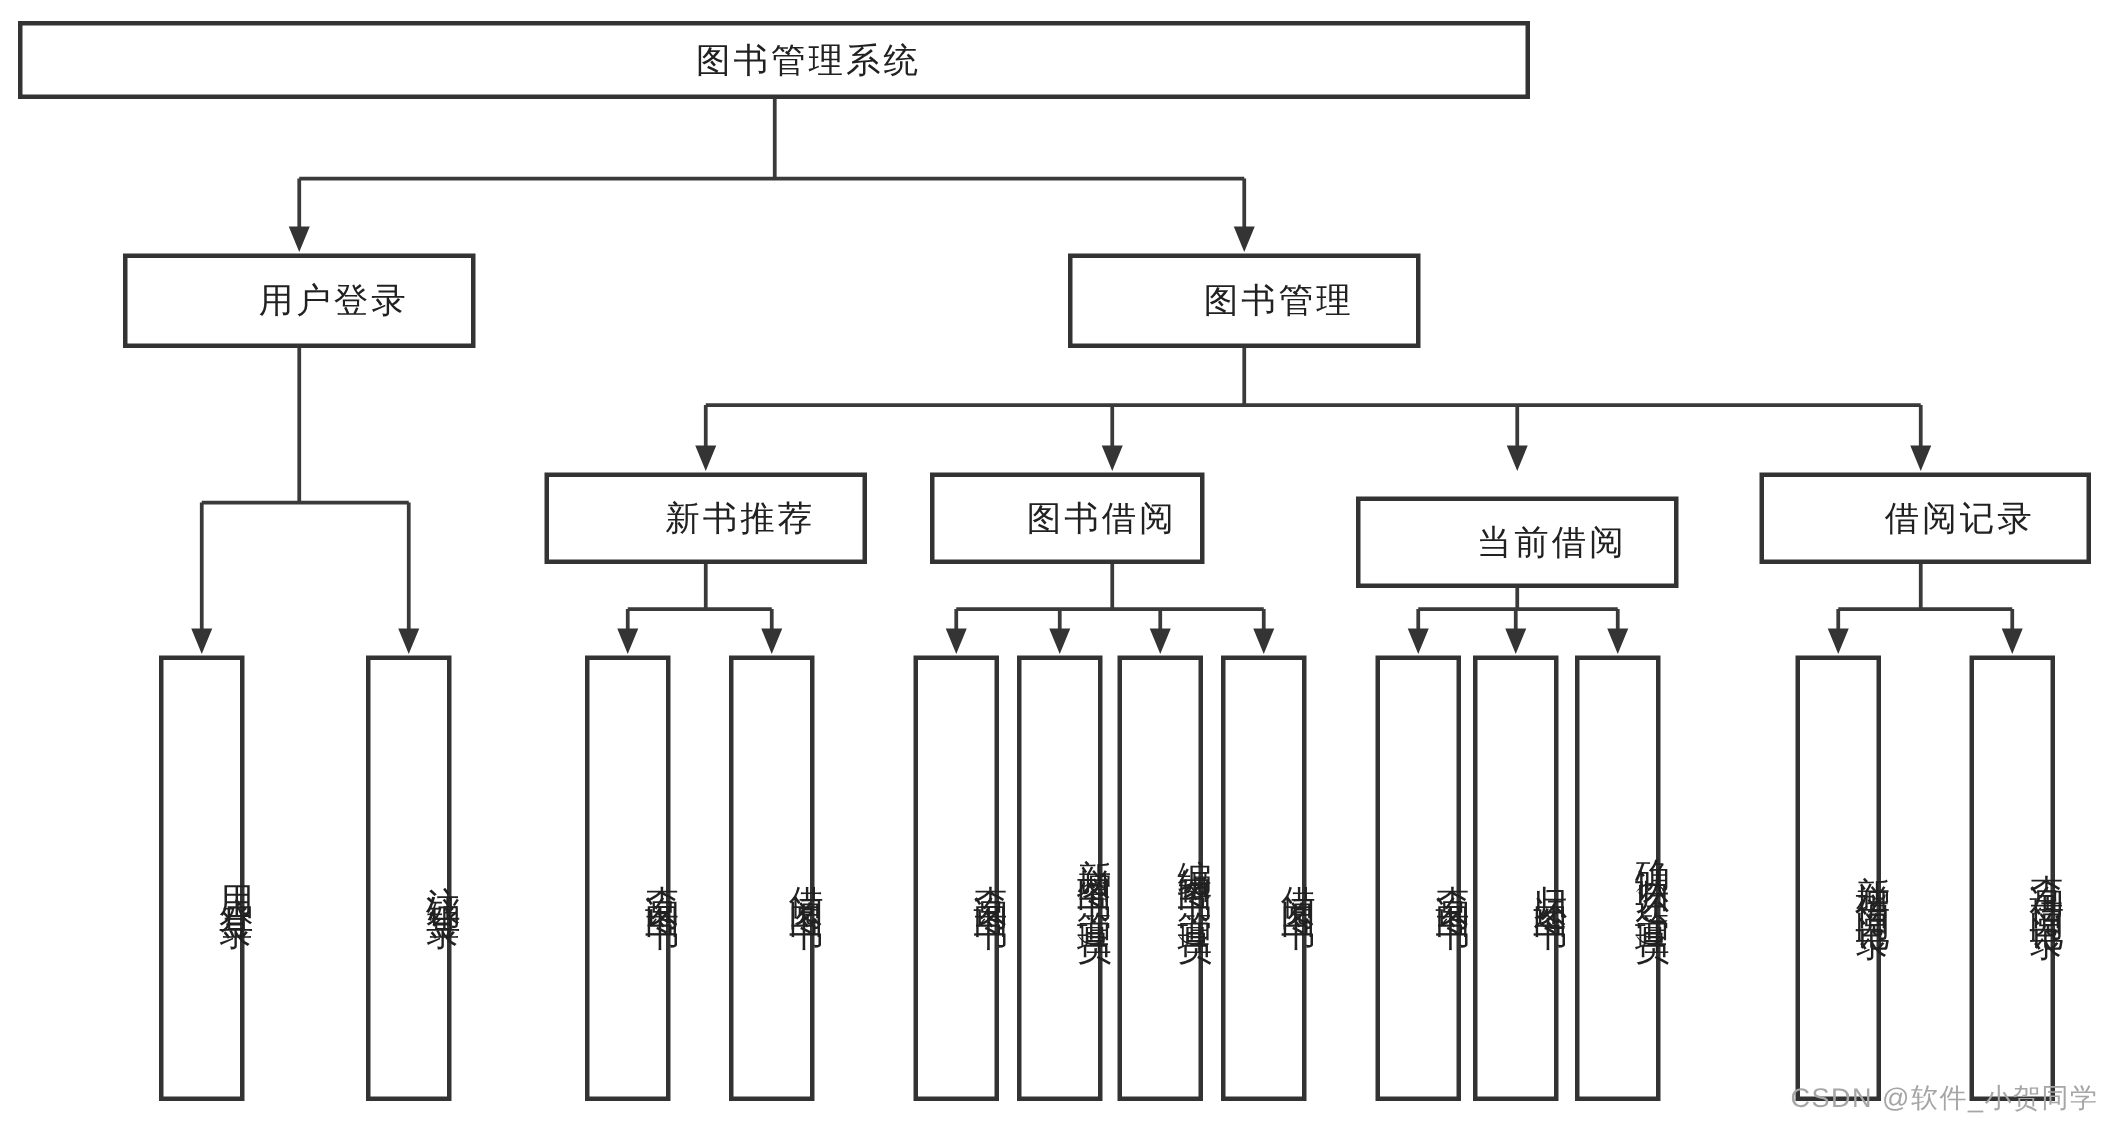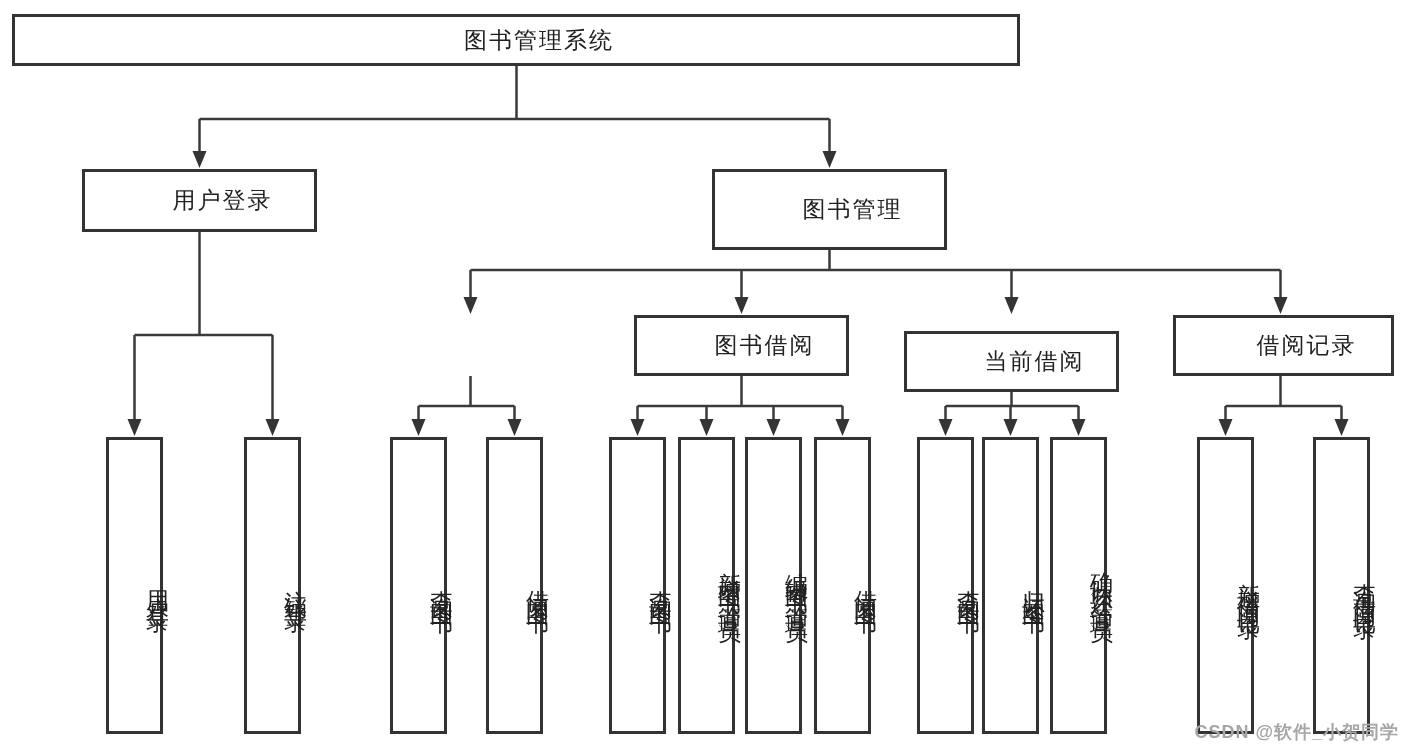--- a/index.html
+++ b/index.html
@@ -31,21 +31,20 @@
     line-height:1;
   }
   .watermark{
     position:absolute;
     right:6px;
     bottom:3px;
     font-size:18px;
     color:#a6a6a6;
     letter-spacing:1px;
     white-space:nowrap;
-    font-weight:bold;
   }
 </style>
 </head>
 <body>
 
 <div class="canvas">
 
   <svg class="wires" viewBox="0 0 1405 747" xmlns="http://www.w3.org/2000/svg">
 
     <path fill="none" stroke="#3a3a3a" stroke-width="2.5" d="
@@ -79,25 +78,28 @@
       M1334.5 419 L1348.5 419 L1341.5 436 Z"></path>
   </svg>
 
   <div class="node" style="left:12px;top:14px;width:1008px;height:52px">
     <span class="lbl">图书管理系统</span>
   </div>
 
   <div class="node" style="left:82px;top:169px;width:235px;height:63px">
     <span class="lbl">用户登录</span>
   </div>
-  <div class="node" style="left:712px;top:169px;width:235px;height:81px">
+  <div class="node" style="left:712px;top:169px;width:235px;height:63px">
     <span class="lbl">图书管理</span>
   </div>
 
-  <div class="node" style="left:634px;top:315px;width:215px;height:61px">
+  <div class="node" style="left:363px;top:315px;width:215px;height:61px">
+    <span class="lbl">新书推荐</span>
+  </div>
+  <div class="node" style="left:620px;top:315px;width:183px;height:61px">
     <span class="lbl">图书借阅</span>
   </div>
   <div class="node" style="left:904px;top:331px;width:215px;height:61px">
     <span class="lbl">当前借阅</span>
   </div>
   <div class="node" style="left:1173px;top:315px;width:221px;height:61px">
     <span class="lbl">借阅记录</span>
   </div>
 
   <div class="node vert" style="left:106px;top:437px;width:57px;height:297px">

